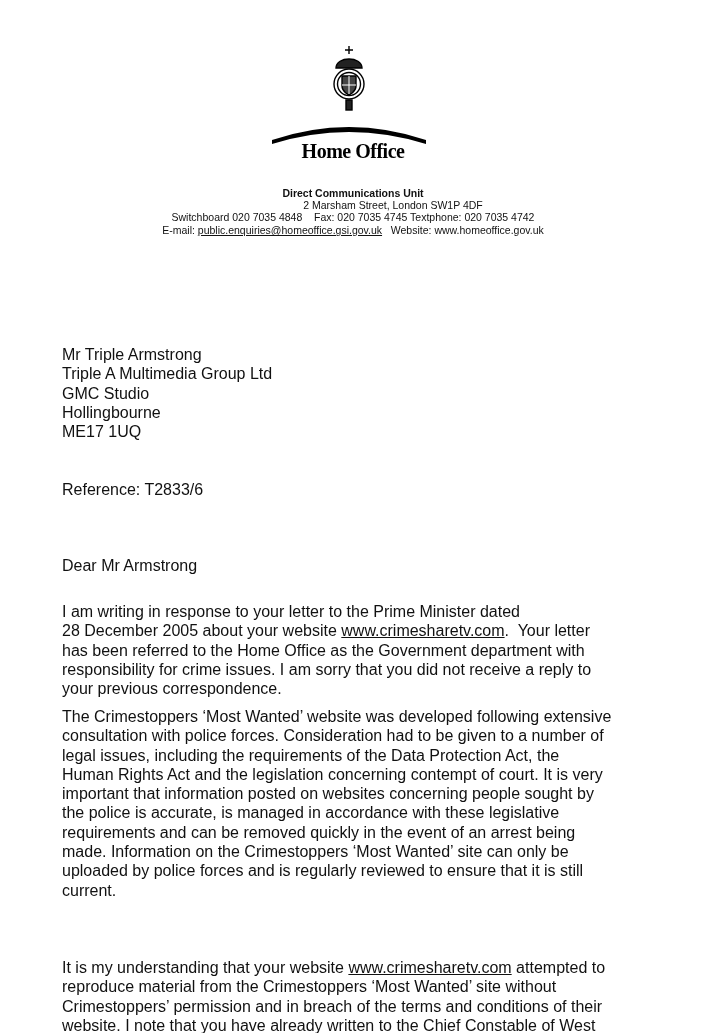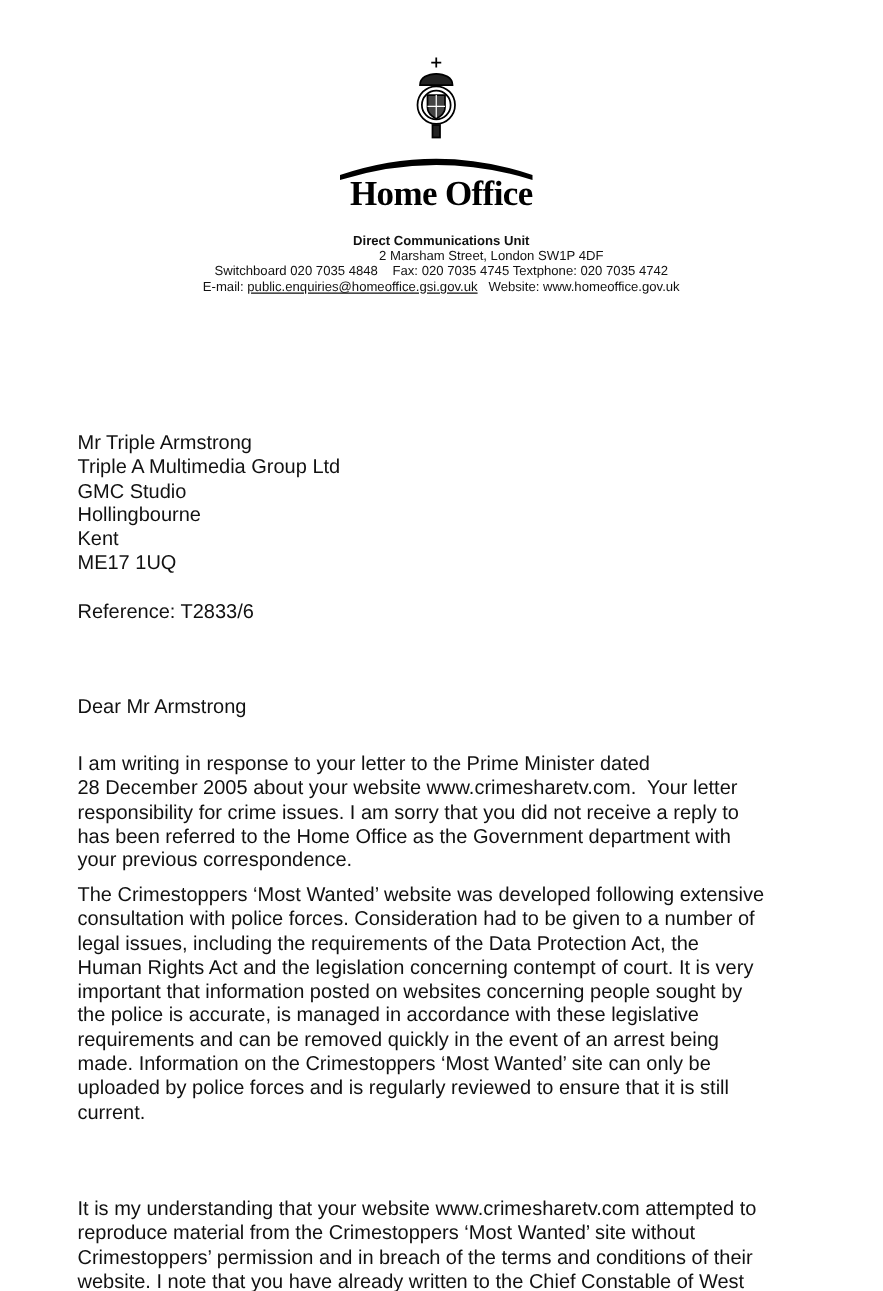--- a/index.html
+++ b/index.html
@@ -1,34 +1,34 @@
 <!DOCTYPE html>
 <html><head>
   <meta charset="utf-8">
   <style>
     html, body { margin: 0; padding: 0; background: #ffffff; }
     body { width: 706px; height: 1033px; position: relative; overflow: hidden; color: #111; font-family: "Liberation Sans", sans-serif; }
     .crest { position: absolute; left: 326px; top: 44px; width: 46px; height: 72px; }
     .arc { position: absolute; left: 270px; top: 122px; width: 158px; height: 30px; }
-    .brand { position: absolute; left: 0; width: 706px; top: 140px; text-align: center; font-family: "Liberation Serif", serif; font-size: 28px; font-weight: bold; letter-spacing: -0.5px; color: #000; }
+    .brand { position: absolute; left: 0; width: 706px; top: 140px; text-align: center; font-family: "Liberation Serif", serif; font-size: 20px; font-weight: bold; letter-spacing: -0.5px; color: #000; }
     .addr { position: absolute; left: 0; width: 706px; text-align: center; font-size: 10.5px; line-height: 13px; color: #111; }
     .addr.unit { top: 187px; font-weight: bold; }
     .addr.l2 { top: 199px; margin-left: 40px; }
     .addr.l3 { top: 211px; }
     .addr.l4 { top: 224px; }
     .addr a { color: #111; text-decoration: underline; }
     .body { position: absolute; left: 62px; width: 600px; font-size: 16px; line-height: 19.3px; color: #111; }
     .recipient { top: 345px; }
     .reference { top: 480px; }
     .salutation { top: 556px; }
     .para1 { top: 602px; }
     .para2 { top: 707px; }
     .para3 { top: 918px; }
     .line { display: block; white-space: nowrap; }
-    .link { }
+    .link { text-decoration: underline; }
   </style>
 </head>
 <body>
 
 <svg class="crest" viewBox="0 0 46 72">
   <g fill="none" stroke="#000" stroke-width="1.4">
     <path d="M23 2 v8 M19 6 h8"></path>
     <path d="M10 24 C10 12 36 12 36 24 Z" fill="#222"></path>
     <circle cx="23" cy="40" r="15"></circle>
     <circle cx="23" cy="40" r="11.5"></circle>
@@ -45,33 +45,32 @@
 <div class="addr unit">Direct Communications Unit</div>
 <div class="addr l2">2 Marsham Street, London  SW1P 4DF</div>
 <div class="addr l3" style="white-space:pre;">Switchboard 020 7035 4848    Fax: 020 7035 4745 Textphone: 020 7035 4742</div>
 <div class="addr l4" style="white-space:pre;"><span>E-mail: </span><a>public.enquiries@homeoffice.gsi.gov.uk</a><span>   Website: </span><span>www.homeoffice.gov.uk</span></div>
 
 <div class="body recipient">
   <span class="line">Mr Triple Armstrong</span>
   <span class="line">Triple A Multimedia Group Ltd</span>
   <span class="line">GMC Studio</span>
   <span class="line">Hollingbourne</span>
-  <span class="line">Kent</span>
   <span class="line">ME17 1UQ</span>
 </div>
 
 <div class="body reference">Reference: T2833/6</div>
 
 <div class="body salutation">Dear Mr Armstrong</div>
 
 <div class="body para1">
   <span class="line">I am writing in response to your letter to the Prime Minister dated</span>
   <span class="line" style="white-space:pre;"><span>28 December 2005 about your website </span><span class="link">www.crimesharetv.com</span><span>.  Your letter</span></span>
+  <span class="line">has been referred to the Home Office as the Government department with</span>
   <span class="line">responsibility for crime issues.  I am sorry that you did not receive a reply to</span>
-  <span class="line">has been referred to the Home Office as the Government department with</span>
   <span class="line">your previous correspondence.</span>
 </div>
 
 <div class="body para2">
   <span class="line">The Crimestoppers ‘Most Wanted’ website was developed following extensive</span>
   <span class="line">consultation with police forces.  Consideration had to be given to a number of</span>
   <span class="line">legal issues, including the requirements of the Data Protection Act, the</span>
   <span class="line">Human Rights Act and the legislation concerning contempt of court.  It is very</span>
   <span class="line">important that information posted on websites concerning people sought by</span>
   <span class="line">the police is accurate, is managed in accordance with these legislative</span>

